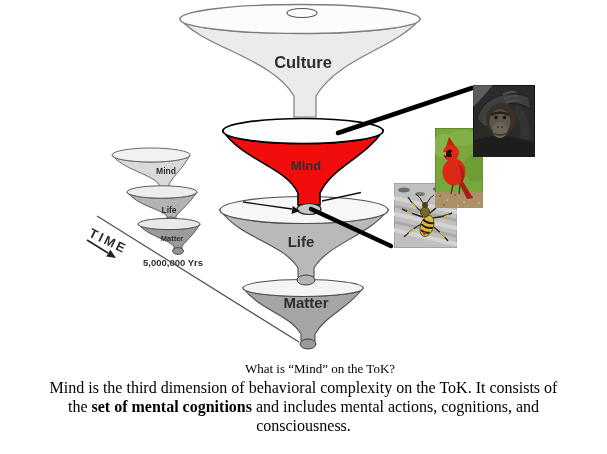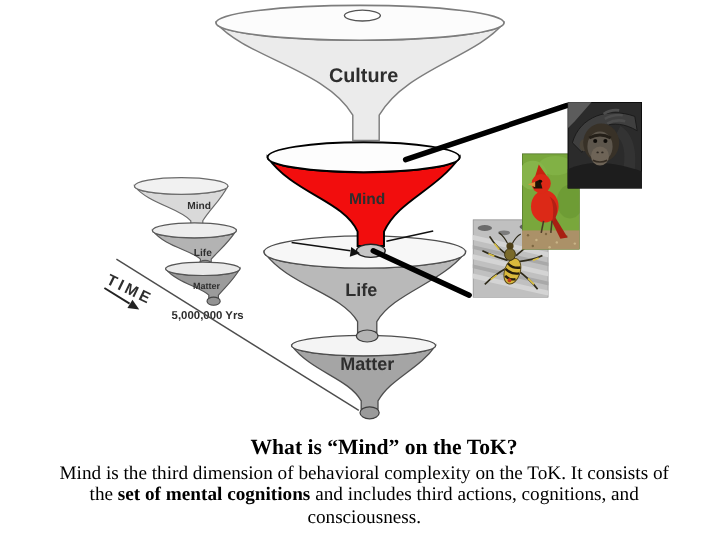--- a/index.html
+++ b/index.html
@@ -2,21 +2,21 @@
 <html><head>
 <meta charset="utf-8">
 <style>
   html,body{margin:0;padding:0;background:#ffffff;}
   .stage{position:relative;width:607px;height:454px;background:#ffffff;overflow:hidden;
          font-family:"Liberation Sans",sans-serif;}
   svg text{user-select:none;}
   .flabel{font-family:"Liberation Sans",sans-serif;font-weight:bold;fill:#2e2e2e;}
   .caption{position:absolute;top:361px;left:0;width:607px;text-align:center;
            font-family:"Liberation Serif",serif;color:#000;}
-  .caption-title{font-size:18px;font-weight:bold;line-height:1.25;padding-left:33px;}
+  .caption-title{font-size:13px;font-weight:normal;line-height:1.25;padding-left:33px;}
   .caption-body{width:512px;margin:2px auto 0;font-size:16px;line-height:1.17;}
   .caption-body b{font-weight:bold;}
 </style>
 </head>
 <body>
 
 <div class="stage">
 
   <svg width="607" height="360" viewBox="0 0 607 360">
 
@@ -185,16 +185,16 @@
       <ellipse cx="25" cy="42" rx="1" ry="0.7" fill="#2e2822"></ellipse>
       <ellipse cx="29" cy="42" rx="1" ry="0.7" fill="#2e2822"></ellipse>
       <path d="M21,48.5 Q27,51.5 33,48.5" stroke="#352d24" stroke-width="1.3" fill="none"></path>
     </svg>
 
   </svg>
 
   
   <div class="caption">
     <div class="caption-title">What is “Mind” on the ToK?</div>
-    <p class="caption-body"><span>Mind is the third dimension of behavioral complexity on the ToK. It consists of the </span><b>set of mental cognitions</b><span> and includes third actions, cognitions, and consciousness.</span></p>
+    <p class="caption-body"><span>Mind is the third dimension of behavioral complexity on the ToK. It consists of the </span><b>set of mental cognitions</b><span> and includes mental actions, cognitions, and consciousness.</span></p>
   </div>
 
 </div>
 
 </body></html>

